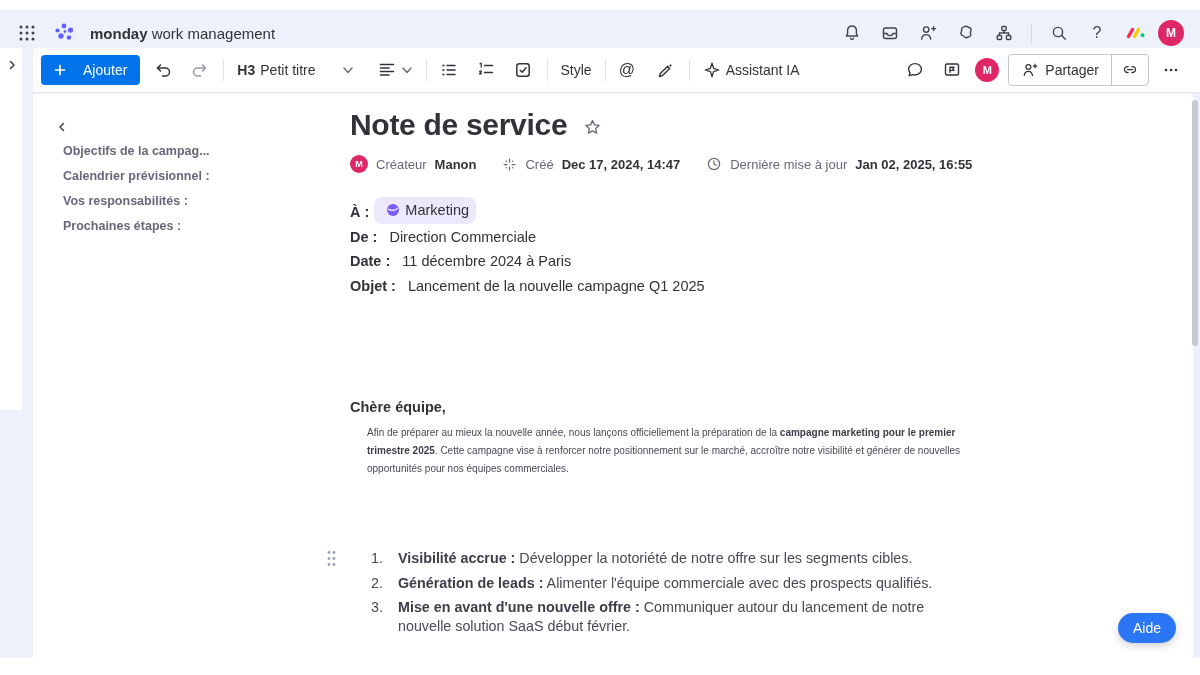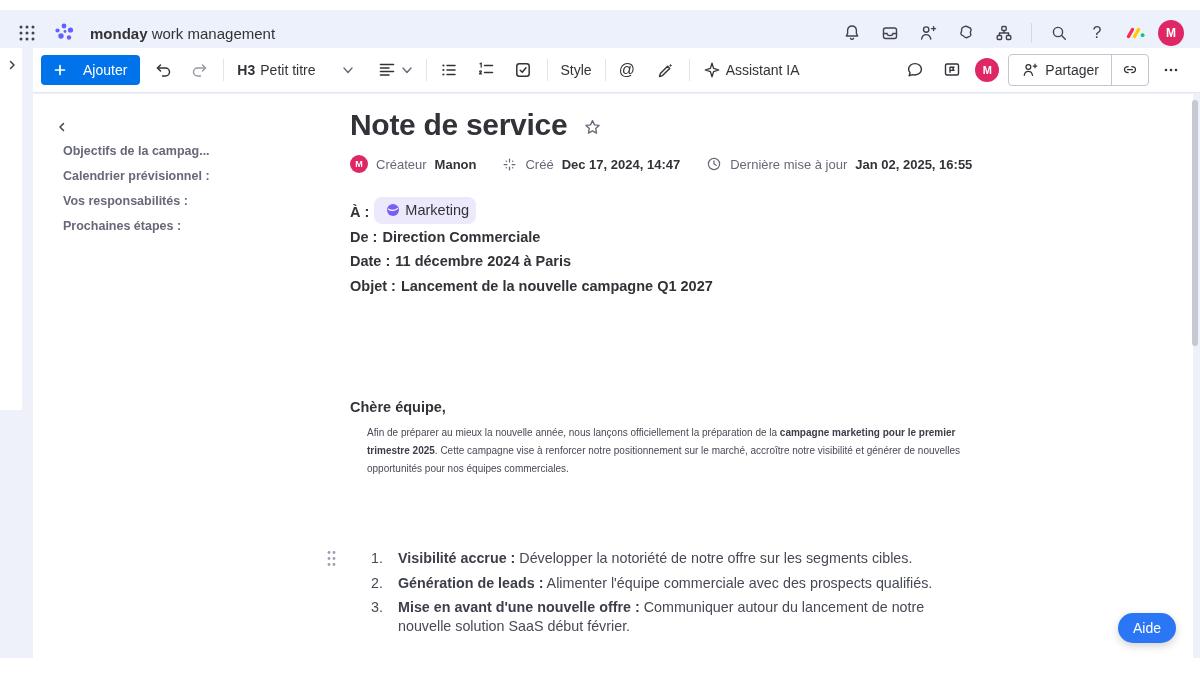--- a/index.html
+++ b/index.html
@@ -56,21 +56,21 @@
 
   .doc-title-row { left:317px; top:14px; display:flex; align-items:center; gap:16px; }
   .doc-title { font-size:30px; font-weight:800; color:#323338; letter-spacing:-0.3px; cursor:text; }
 
   .meta-row { left:317px; top:61px; display:flex; align-items:center; gap:8px; font-size:13px; color:#676879; white-space:nowrap; }
   .meta-strong { color:#323338; font-weight:700; }
   .meta-gap { width:10px; }
 
   .fields { left:317px; top:103px; font-size:14.5px; color:#323338; line-height:24.6px; cursor:text; }
   .fields b { font-weight:700; }
-  .field-val { margin-left:5px;font-weight:bold; }
+  .field-val { margin-left:12px; }
   .chip { display:inline-flex; align-items:center; gap:5px; background:#ece9fc; border-radius:8px;
     padding:1px 7px 1px 12px; margin-left:5px; cursor:pointer; }
 
   .centered-line { left:317px; top:256px; width:627px; text-align:center; font-size:14.5px; font-weight:700; color:#323338; }
   .salutation { left:317px; top:305px; font-size:14.5px; font-weight:700; color:#323338; }
   .paragraph { left:317px; top:330px; width:629px; font-size:10px; line-height:18.2px; color:#44465299; color:#474a55; cursor:text;margin-left:17px; }
   .paragraph b { font-weight:700; color:#3c3e49; }
 
   .section-heading { left:317px; top:424px; font-size:17.5px; font-weight:700; color:#323338; }
   .drag-handle { left:293px; top:456px; cursor:grab; }
@@ -360,21 +360,21 @@
           <span>Marketing</span>
         </span>
     </div>
     <div>
       <b>De :</b><span class="field-val">Direction Commerciale</span>
     </div>
     <div>
       <b>Date :</b><span class="field-val">11 décembre 2024 à Paris</span>
     </div>
     <div>
-      <b>Objet :</b><span class="field-val">Lancement de la nouvelle campagne Q1 2027</span>
+      <b>Objet :</b><span class="field-val">Lancement de la nouvelle campagne Q1 2025</span>
     </div>
   </div>
 
 
   <div class="abs salutation">Chère équipe,</div>
 
   <div class="abs paragraph"><span>Afin de préparer au mieux la nouvelle année, nous lançons officiellement la préparation de la </span><b>campagne marketing pour le premier trimestre 2025</b><span>. Cette campagne vise à renforcer notre positionnement sur le marché, accroître notre visibilité et générer de nouvelles opportunités pour nos équipes commerciales.</span></div>
 
 
   <div class="abs drag-handle">

